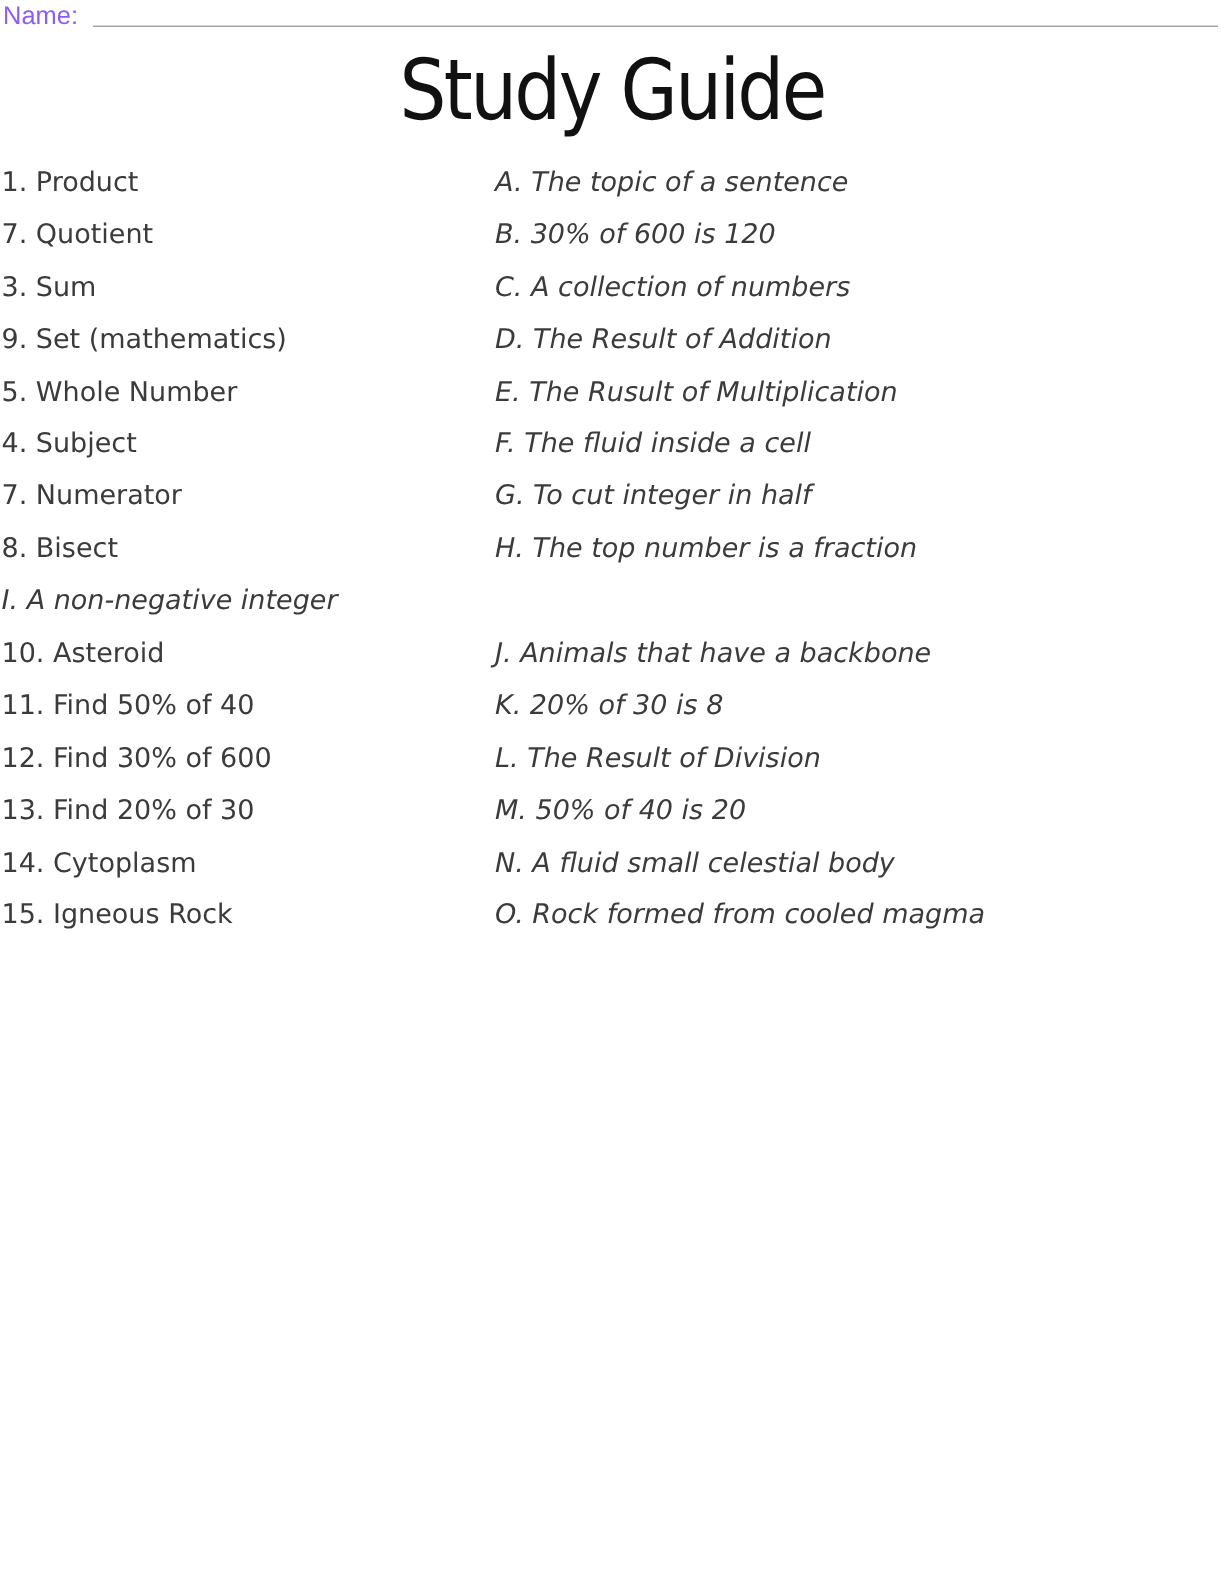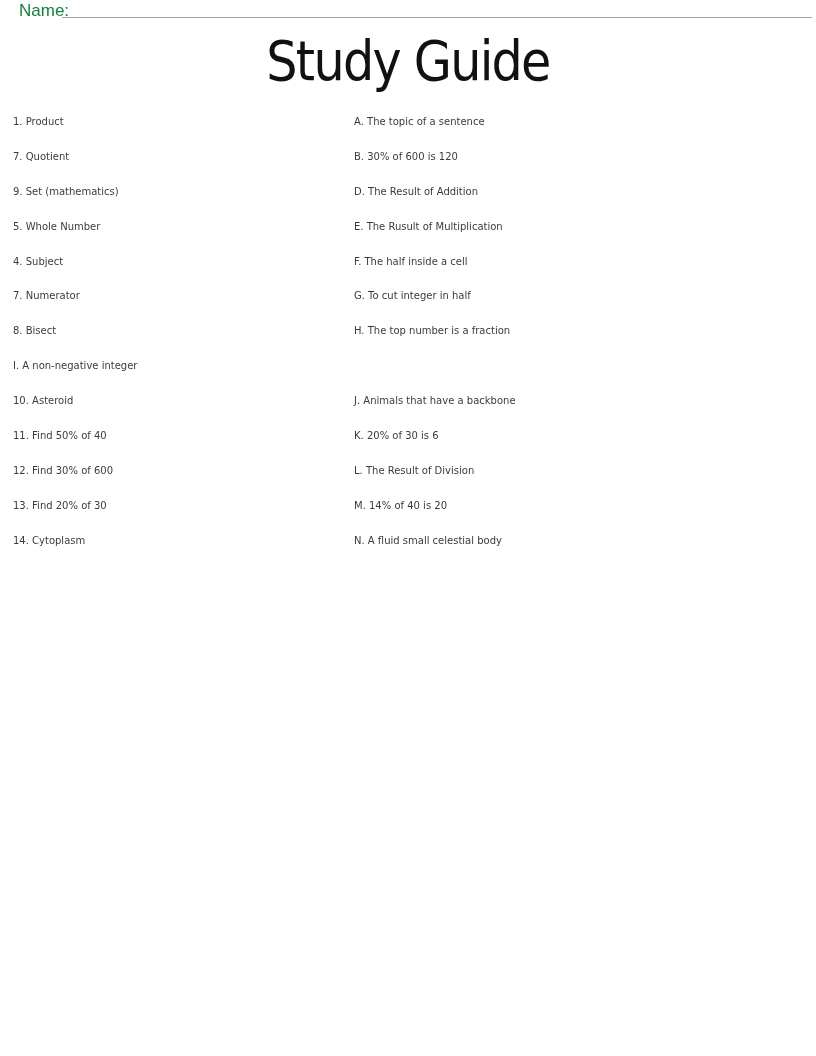--- a/index.html
+++ b/index.html
@@ -16,22 +16,21 @@
   .name-row {
     position: absolute;
     top: 0; left: 0; right: 0;
     height: 22px;
   }
   .name-label {
     position: absolute;
     left: 2px; top: 1px;
     font-family: "Liberation Sans", sans-serif;
     font-size: 17px;
-    color: #15803d;
-    margin-left: 17px;
+    color: #8b5cf6;
   }
   .name-line {
     position: absolute;
     left: 62px; right: 4px; top: 0;
     height: 18px;
     border-bottom: 1px solid #a6a6a6;
   }
 
   
   .page-title {
@@ -53,27 +52,26 @@
   .matching-list {
     position: absolute;
     top: 104px; left: 1px; right: 0;
   }
   .match-row {
     display: flex;
     height: 34.9px;
     align-items: center;
   }
   .cell {
-    font-size: 10px;
+    font-size: 18px;
     color: #3b3b3b;
     white-space: nowrap;
-    margin-left: 12px;
   }
   .cell.left  { width: 329px; flex: 0 0 329px; }
-  .cell.right { flex: 1; }
+  .cell.right { flex: 1; font-style: italic; }
 </style>
 </head>
 <body>
 
 <div class="name-row">
   <span class="name-label">Name:</span>
   <span class="name-line"></span>
 </div>
 
 <h1 class="page-title">Study Guide</h1>
@@ -81,55 +79,63 @@
 <div class="matching-list">
   <div class="match-row">
     <div class="cell left">1. Product</div>
     <div class="cell right">A. The topic of a sentence</div>
   </div>
   <div class="match-row">
     <div class="cell left">7. Quotient</div>
     <div class="cell right">B. 30% of 600 is 120</div>
   </div>
   <div class="match-row">
+    <div class="cell left">3. Sum</div>
+    <div class="cell right">C. A collection of numbers</div>
+  </div>
+  <div class="match-row">
     <div class="cell left">9. Set (mathematics)</div>
     <div class="cell right">D. The Result of Addition</div>
   </div>
   <div class="match-row">
     <div class="cell left">5. Whole Number</div>
     <div class="cell right">E. The Rusult of Multiplication</div>
   </div>
   <div class="match-row">
     <div class="cell left">4. Subject</div>
-    <div class="cell right">F. The half inside a cell</div>
+    <div class="cell right">F. The fluid inside a cell</div>
   </div>
   <div class="match-row">
     <div class="cell left">7. Numerator</div>
     <div class="cell right">G. To cut integer in half</div>
   </div>
   <div class="match-row">
     <div class="cell left">8. Bisect</div>
     <div class="cell right">H. The top number is a fraction</div>
   </div>
   <div class="match-row">
     <div class="cell right">I. A non-negative integer</div>
   </div>
   <div class="match-row">
     <div class="cell left">10. Asteroid</div>
     <div class="cell right">J. Animals that have a backbone</div>
   </div>
   <div class="match-row">
     <div class="cell left">11. Find 50% of 40</div>
-    <div class="cell right">K. 20% of 30 is 6</div>
+    <div class="cell right">K. 20% of 30 is 8</div>
   </div>
   <div class="match-row">
     <div class="cell left">12. Find 30% of 600</div>
     <div class="cell right">L. The Result of Division</div>
   </div>
   <div class="match-row">
     <div class="cell left">13. Find 20% of 30</div>
-    <div class="cell right">M. 14% of 40 is 20</div>
+    <div class="cell right">M. 50% of 40 is 20</div>
   </div>
   <div class="match-row">
     <div class="cell left">14. Cytoplasm</div>
     <div class="cell right">N. A fluid small celestial body</div>
   </div>
+  <div class="match-row">
+    <div class="cell left">15. Igneous Rock</div>
+    <div class="cell right">O. Rock formed from cooled magma</div>
+  </div>
 </div>
 
 </body></html>

